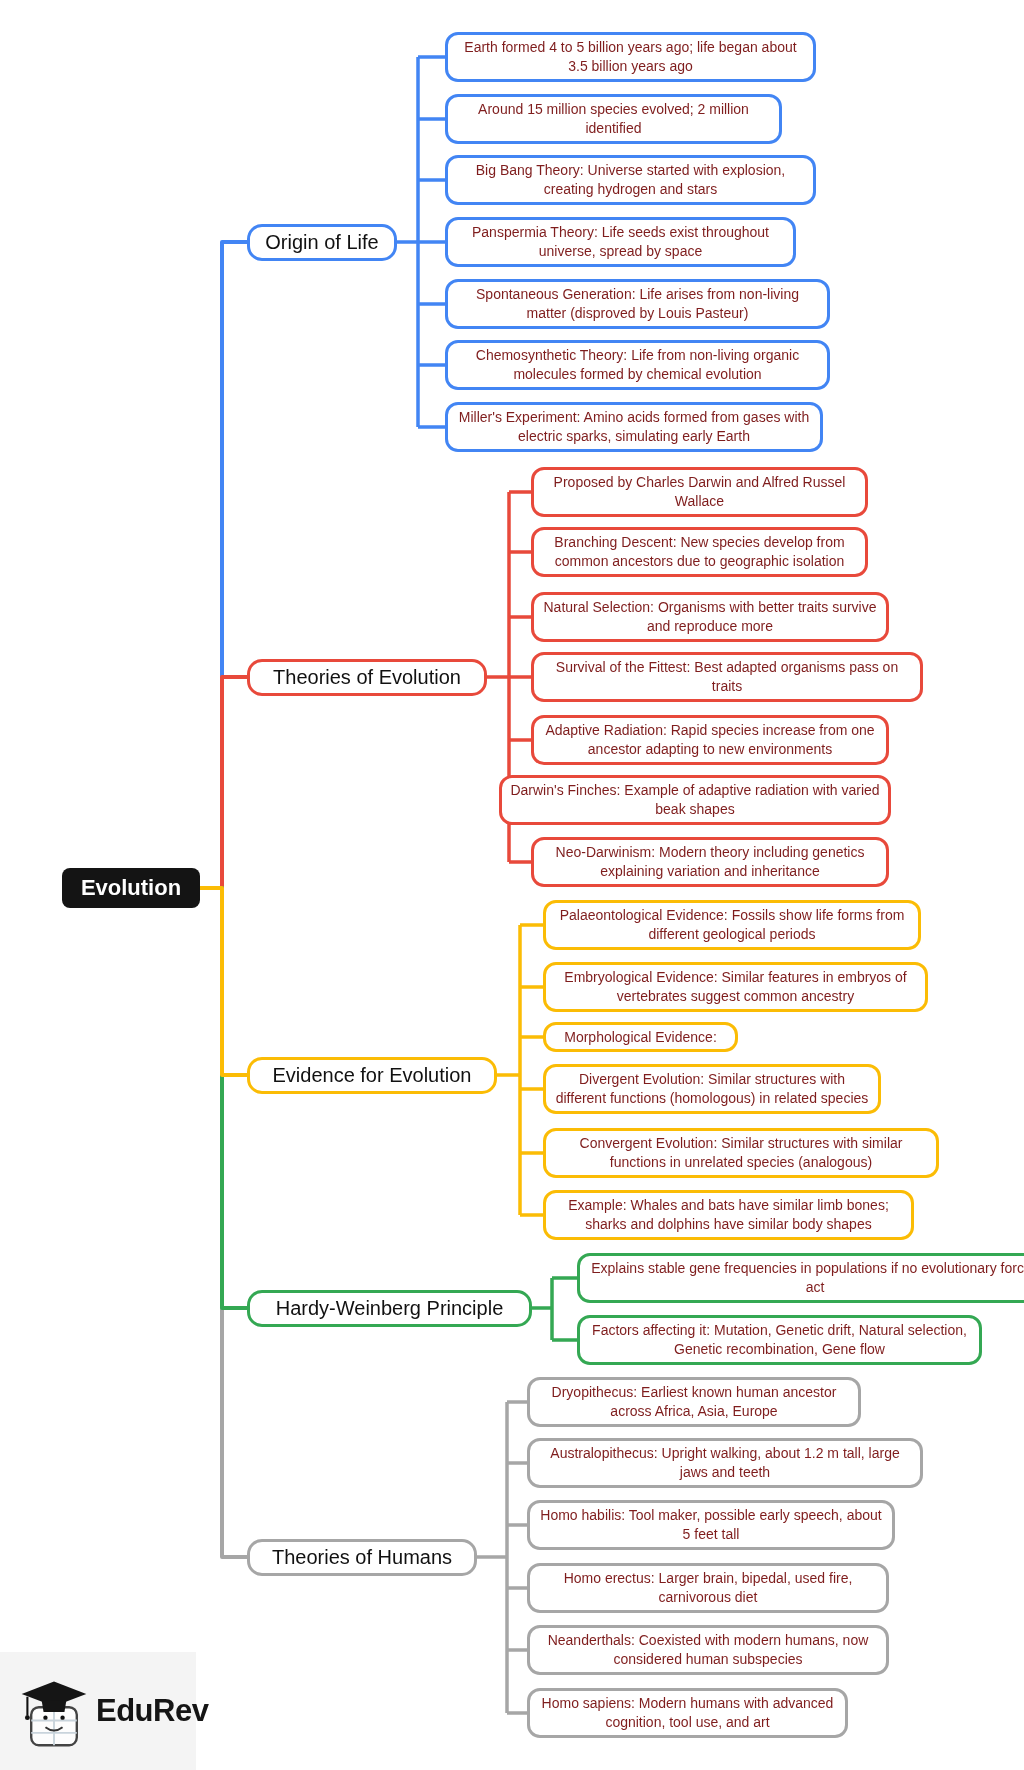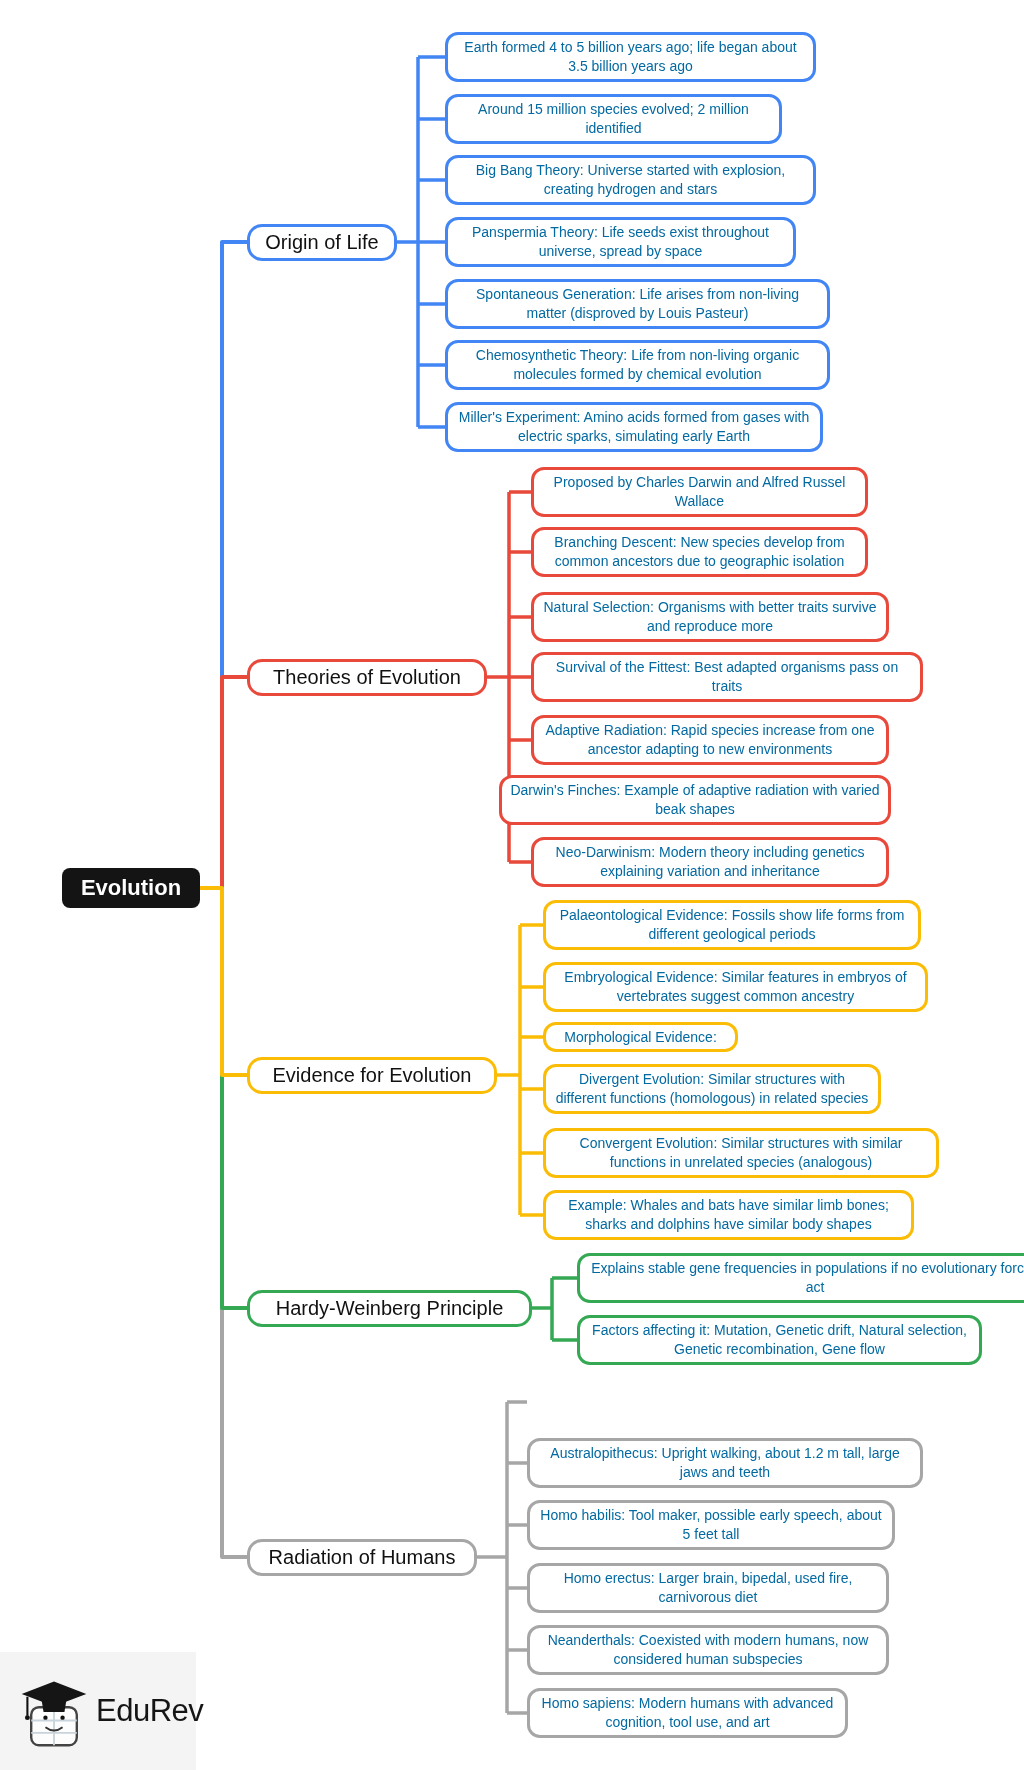--- a/index.html
+++ b/index.html
@@ -5,21 +5,21 @@
   html,body{margin:0;padding:0;background:#ffffff;}
   #canvas{
     position:relative;width:1024px;height:1770px;background:#ffffff;overflow:hidden;
     font-family:"Liberation Sans", sans-serif;
   }
   #wires{position:absolute;left:0;top:0;width:1024px;height:1770px;}
   .leaf{
     position:absolute;box-sizing:border-box;height:50px;background:#ffffff;
     border:3px solid #999;border-radius:13px;
     display:flex;align-items:center;justify-content:center;text-align:center;
-    font-size:14px;line-height:19px;color:#0369a1;padding:2px 8px;
+    font-size:14px;line-height:19px;color:#7f1d1d;padding:2px 8px;
   }
   .leaf.single{height:30px;}
   .blabel{
     position:absolute;box-sizing:border-box;height:37px;background:#ffffff;
     border:3px solid #404040;border-radius:15px;
     display:flex;align-items:center;justify-content:center;text-align:center;
     font-size:20px;color:#111;white-space:nowrap;
   }
   .cb{border-color:#4285f4;}
   .cr{border-color:#e8493b;}
@@ -29,21 +29,21 @@
   .root{
     position:absolute;left:62px;top:868px;width:138px;height:40px;box-sizing:border-box;
     background:#141414;border-radius:8px;color:#ffffff;font-size:22px;font-weight:bold;
     display:flex;align-items:center;justify-content:center;white-space:nowrap;
   }
   .logo-patch{
     position:absolute;left:0;top:1652px;width:196px;height:118px;background:#f4f4f4;
     display:flex;align-items:center;
   }
   .mascot{width:76px;height:76px;margin-left:16px;flex:0 0 auto;}
-  .brand{font-size:31px;font-weight:normal;color:#151515;letter-spacing:-0.5px;margin-left:4px;}
+  .brand{font-size:31px;font-weight:bold;color:#151515;letter-spacing:-0.5px;margin-left:4px;}
 </style>
 </head>
 <body>
 
 <div id="canvas">
 
   <svg id="wires" viewBox="0 0 1024 1770" fill="none" stroke-linejoin="round">
 
     <path stroke="#4285f4" stroke-width="4" d="M200,888 H222 V242 H247"></path>
     <path stroke="#4285f4" stroke-width="3.5" d="M396,242 H418 M418,57 V427 M418,57 H445 M418,119 H445 M418,180 H445 M418,242 H445 M418,304 H445 M418,365 H445 M418,427 H445"></path>
@@ -60,21 +60,21 @@
     <path stroke="#fbbc05" stroke-width="4" d="M200,888 H222 V1075 H247"></path>
     <path stroke="#fbbc05" stroke-width="3.5" d="M495,1075 H520 M520,925 V1215 M520,925 H543 M520,987 H543 M520,1037 H543 M520,1089 H543 M520,1153 H543 M520,1215 H543"></path>
   </svg>
 
   <div class="root">Evolution</div>
 
   <div class="blabel cb" style="left:247px;top:224px;width:150px">Origin of Life</div>
   <div class="blabel cr" style="left:247px;top:659px;width:240px">Theories of Evolution</div>
   <div class="blabel cy" style="left:247px;top:1057px;width:250px">Evidence for Evolution</div>
   <div class="blabel cg" style="left:247px;top:1290px;width:285px">Hardy-Weinberg Principle</div>
-  <div class="blabel ca" style="left:247px;top:1539px;width:230px">Radiation of Humans</div>
+  <div class="blabel ca" style="left:247px;top:1539px;width:230px">Theories of Humans</div>
 
   <div class="leaf cb" style="left:445px;top:32px;width:371px">Earth formed 4 to 5 billion years ago; life began about 3.5 billion years ago</div>
   <div class="leaf cb" style="left:445px;top:94px;width:337px">Around 15 million species evolved; 2 million identified</div>
   <div class="leaf cb" style="left:445px;top:155px;width:371px">Big Bang Theory: Universe started with explosion, creating hydrogen and stars</div>
   <div class="leaf cb" style="left:445px;top:217px;width:351px">Panspermia Theory: Life seeds exist throughout universe, spread by space</div>
   <div class="leaf cb" style="left:445px;top:279px;width:385px">Spontaneous Generation: Life arises from non-living matter (disproved by Louis Pasteur)</div>
   <div class="leaf cb" style="left:445px;top:340px;width:385px">Chemosynthetic Theory: Life from non-living organic molecules formed by chemical evolution</div>
   <div class="leaf cb" style="left:445px;top:402px;width:378px">Miller's Experiment: Amino acids formed from gases with electric sparks, simulating early Earth</div>
 
   <div class="leaf cr" style="left:531px;top:467px;width:337px">Proposed by Charles Darwin and Alfred Russel Wallace</div>
@@ -88,20 +88,21 @@
   <div class="leaf cy" style="left:543px;top:900px;width:378px">Palaeontological Evidence: Fossils show life forms from different geological periods</div>
   <div class="leaf cy" style="left:543px;top:962px;width:385px">Embryological Evidence: Similar features in embryos of vertebrates suggest common ancestry</div>
   <div class="leaf cy single" style="left:543px;top:1022px;width:195px">Morphological Evidence:</div>
   <div class="leaf cy" style="left:543px;top:1064px;width:338px">Divergent Evolution: Similar structures with different functions (homologous) in related species</div>
   <div class="leaf cy" style="left:543px;top:1128px;width:396px">Convergent Evolution: Similar structures with similar functions in unrelated species (analogous)</div>
   <div class="leaf cy" style="left:543px;top:1190px;width:371px">Example: Whales and bats have similar limb bones; sharks and dolphins have similar body shapes</div>
 
   <div class="leaf cg" style="left:577px;top:1253px;width:476px">Explains stable gene frequencies in populations if no evolutionary forces act</div>
   <div class="leaf cg" style="left:577px;top:1315px;width:405px">Factors affecting it: Mutation, Genetic drift, Natural selection, Genetic recombination, Gene flow</div>
 
+  <div class="leaf ca" style="left:527px;top:1377px;width:334px">Dryopithecus: Earliest known human ancestor across Africa, Asia, Europe</div>
   <div class="leaf ca" style="left:527px;top:1438px;width:396px">Australopithecus: Upright walking, about 1.2 m tall, large jaws and teeth</div>
   <div class="leaf ca" style="left:527px;top:1500px;width:368px">Homo habilis: Tool maker, possible early speech, about 5 feet tall</div>
   <div class="leaf ca" style="left:527px;top:1563px;width:362px">Homo erectus: Larger brain, bipedal, used fire, carnivorous diet</div>
   <div class="leaf ca" style="left:527px;top:1625px;width:362px">Neanderthals: Coexisted with modern humans, now considered human subspecies</div>
   <div class="leaf ca" style="left:527px;top:1688px;width:321px">Homo sapiens: Modern humans with advanced cognition, tool use, and art</div>
 
   <div class="logo-patch">
     <svg class="mascot" viewBox="0 0 80 80">
 
       <rect x="16" y="36" width="48" height="40" rx="8" fill="#fdfdfd" stroke="#444" stroke-width="2.5"></rect>

